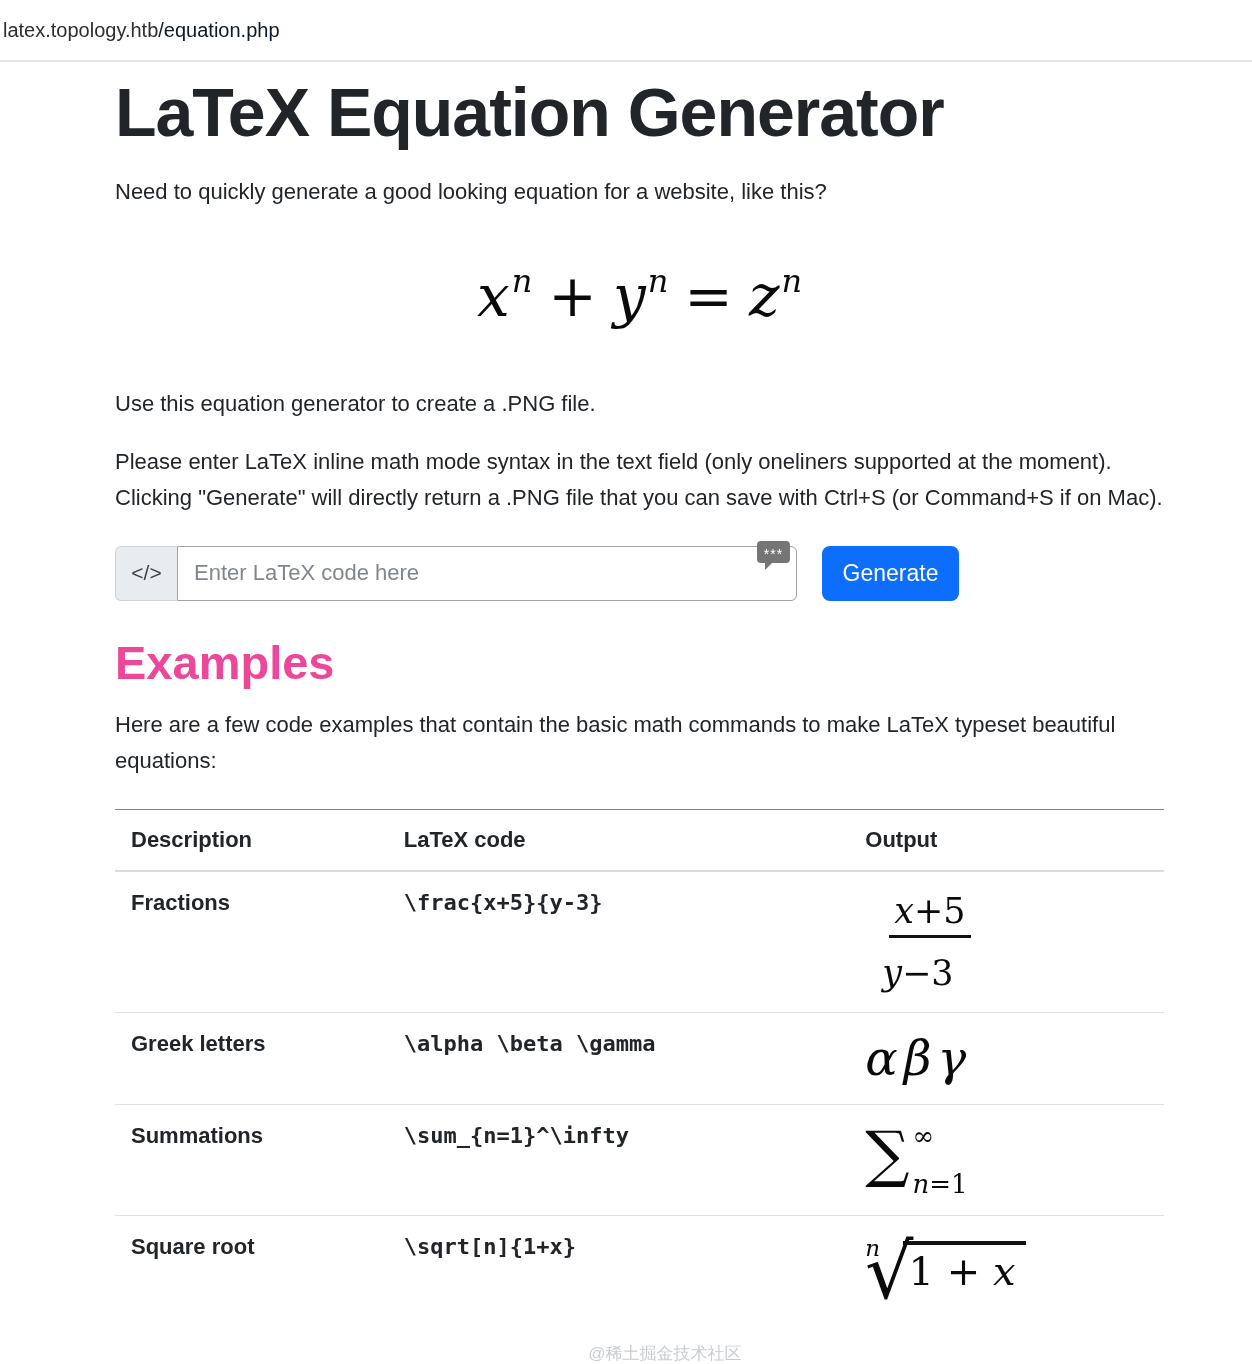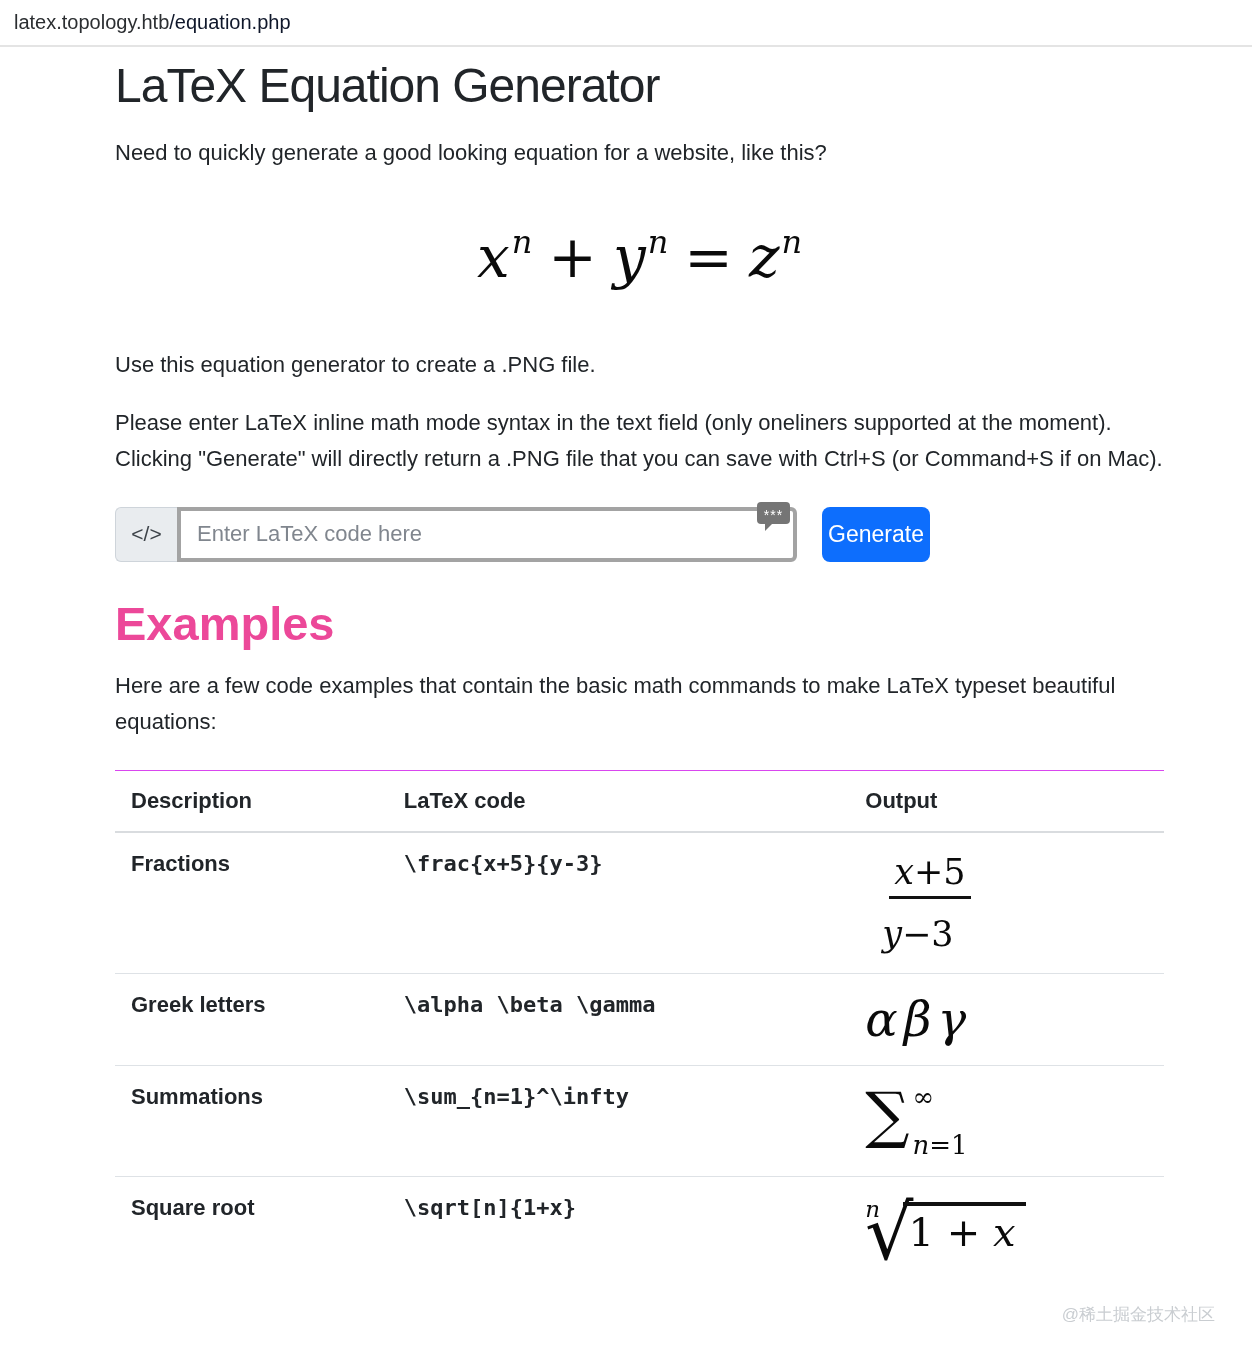--- a/index.html
+++ b/index.html
@@ -5,38 +5,38 @@
   * { box-sizing: border-box; }
   html, body { margin: 0; padding: 0; background: #ffffff; }
   body {
     width: 1252px;
     font-family: "Liberation Sans", sans-serif;
     color: #212529;
   }
 
   
   .browser-bar {
-    height: 47px;
+    height: 62px;
     display: flex;
     align-items: center;
-    padding-left: 14px;
+    padding-left: 3px;
     border-bottom: 2px solid #e4e4e4;
     background: #ffffff;
     font-size: 20px;
     text-align: right;
   }
   .url-host { color: #2b2e31; }
   .url-path { color: #0f172a; }
 
   
   .page { width: 1049px; margin-left: 115px; }
 
   h1 {
-    font-size: 48px;
-    font-weight: 400;
+    font-size: 68px;
+    font-weight: 700;
     letter-spacing: -1px;
     margin: 10px 0 20px;
     line-height: 1.2;
     color: #212529;
   }
   h2 {
     font-size: 47px;
     font-weight: 700;
     margin: 34px 0 16px;
     line-height: 1.2;
@@ -62,21 +62,21 @@
   .addon {
     width: 62px; height: 55px;
     background: #e9ecef;
     border: 1px solid #ced4da; border-right: 0;
     border-radius: 6px 0 0 6px;
     display: flex; align-items: center; justify-content: center;
     font-size: 21px; color: #3d4349;
   }
   .latex-input {
     flex: 1; height: 55px;
-    border: 4px solid #a3a3a3;
+    border: 1px solid #a3a3a3;
     border-radius: 0 6px 6px 0;
     padding: 0 16px;
     font-size: 22px;
     font-family: "Liberation Sans", sans-serif;
     color: #212529;
     outline: none;
   }
   .latex-input::placeholder { color: #80868e; }
   .bubble {
     position: absolute; top: -5px; right: 7px;
@@ -89,21 +89,21 @@
     line-height: 1;
     padding-top: 4px;
   }
   .bubble::after {
     content: ""; position: absolute; left: 8px; bottom: -7px;
     width: 0; height: 0;
     border-top: 8px solid #757575;
     border-right: 8px solid transparent;
   }
   .btn-generate {
-    width: 108px; height: 55px;
+    width: 137px; height: 55px;
     background: #0d6efd; color: #ffffff;
     border: 0; border-radius: 8px;
     font-size: 23px;
     font-family: "Liberation Sans", sans-serif;
     cursor: pointer;
   }
 
   
   table.examples {
     width: 100%;
@@ -141,21 +141,21 @@
     display: flex; flex-direction: column; justify-content: space-between;
     height: 74px; margin-left: 3px; font-size: 26px; line-height: 1;
   }
 
   .sqrt { display: inline-flex; align-items: flex-start; font-size: 40px; line-height: 1.1; }
   .sqrt-idx { font-size: 23px; font-style: italic; margin: 2px -15px 0 0; position: relative; z-index: 1; }
   .sqrt-sign { font-size: 76px; line-height: 1; }
   .sqrt-rad { border-top: 4px solid #111; margin: 7px 0 0 -11px; padding: 4px 10px 6px 6px; white-space: nowrap; }
 
   .watermark {
-    text-align: right;
+    text-align: center;
     margin: 14px -51px 20px 0;
     color: #c9cdd1;
     font-size: 17px;
   }
 </style>
 </head>
 <body>
 
 <div class="browser-bar">
   <span class="url-host">latex.topology.htb</span>

